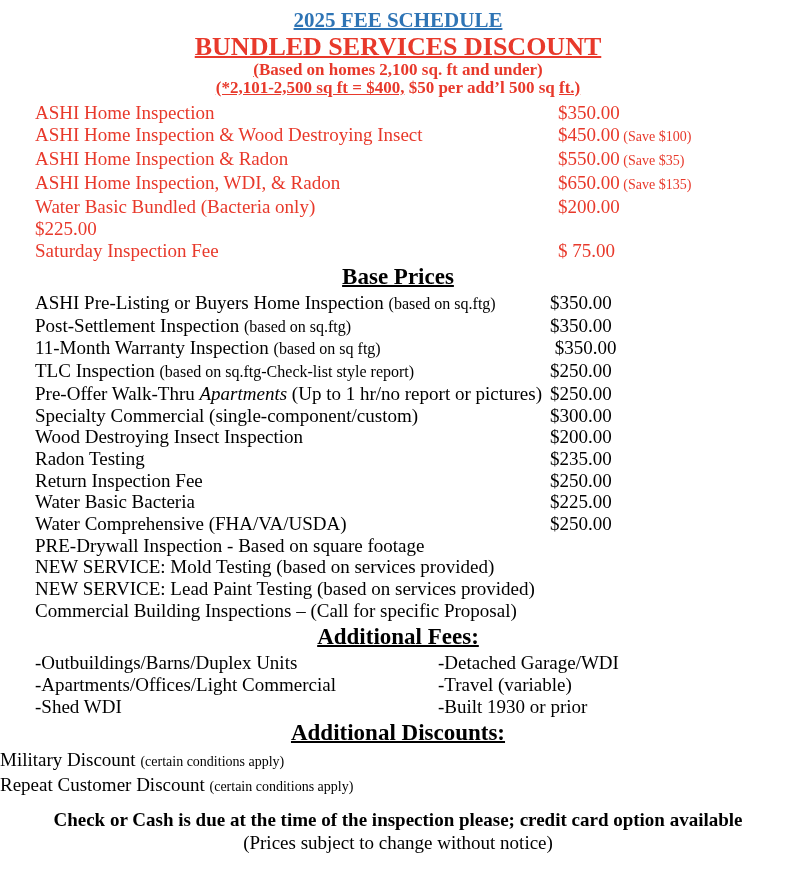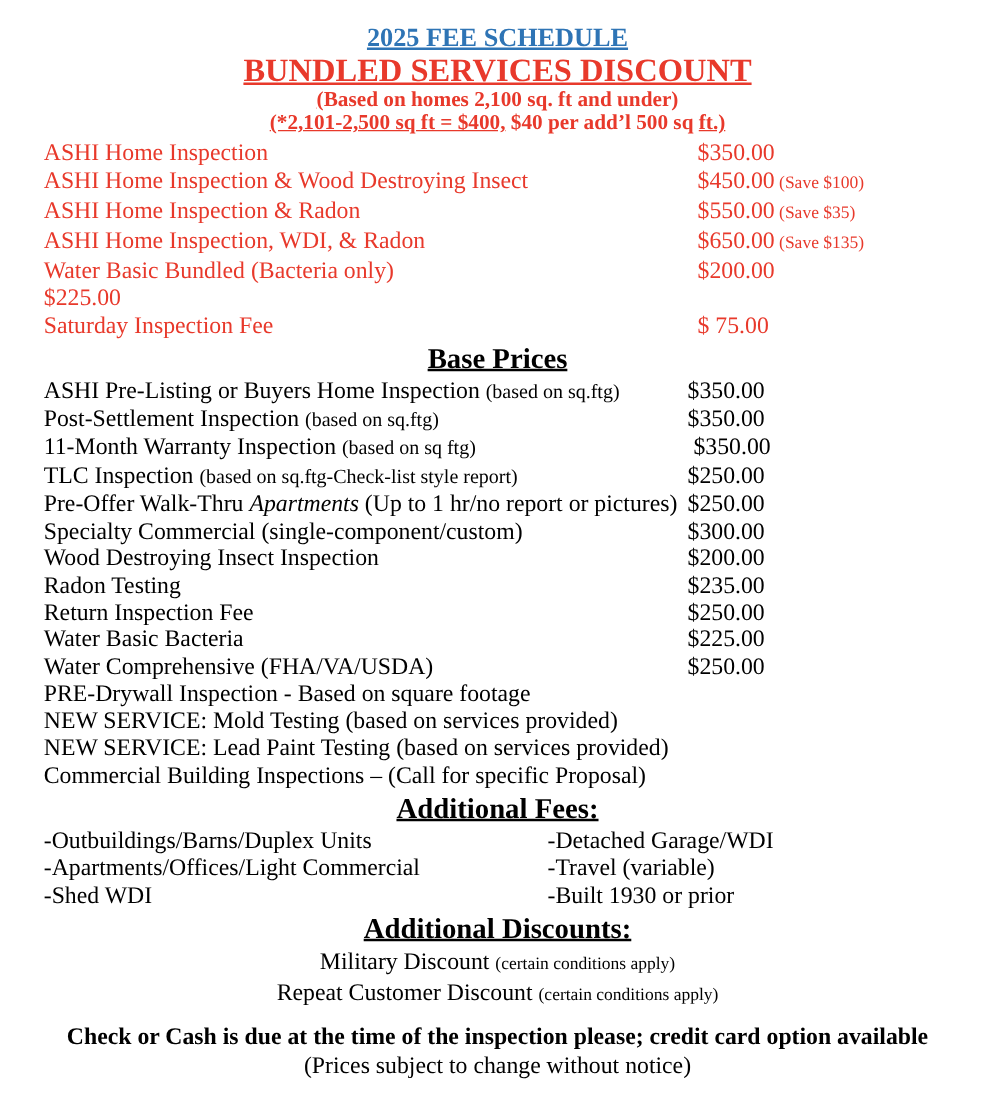--- a/index.html
+++ b/index.html
@@ -8,21 +8,21 @@
     --black:#000000;
   }
   html,body{margin:0;padding:0;background:#ffffff;}
   .page{
     position:relative;
     width:796px;height:878px;
     background:#ffffff;
     font-family:"Liberation Serif","DejaVu Serif",serif;
     color:#000;
     box-sizing:border-box;
-    padding-top:18px;
+    padding-top:8px;
     overflow:hidden;
   }
   .center{text-align:center;}
   .t1{font-size:21px;font-weight:bold;color:var(--blue);line-height:24px;}
   .t1 span{text-decoration:underline;text-decoration-thickness:2px;}
   .t2{font-size:26px;font-weight:bold;color:var(--red);line-height:29px;}
   .t2 span{text-decoration:underline;text-decoration-thickness:2px;}
   .n1,.n2{font-size:17px;font-weight:bold;color:var(--red);line-height:18px;}
   .u{text-decoration:underline;}
   .rows{margin-top:5px;}
@@ -32,41 +32,41 @@
   .red-row{color:var(--red);gap:8px;}
   .save-note{font-size:14px;}
   .sec-h{font-size:23px;font-weight:bold;line-height:26px;text-align:center;margin-top:2px;margin-bottom:2px;}
   .sec-h span{text-decoration:underline;text-decoration-thickness:2px;}
   .blk-rows .price-row{line-height:21.7px;}
   .s{font-size:16px;}
   .i{font-style:italic;}
   .fees-row{display:flex;padding-left:35px;font-size:19px;line-height:22px;}
   .fees-row .fee-left{flex:0 0 403px;width:403px;white-space:nowrap;}
   .fees-row .fee-right{white-space:nowrap;}
-  .disc-row{text-align:center;font-size:19px;line-height:23px;}
+  .disc-row{text-align:left;font-size:19px;line-height:23px;}
   .disc-note{font-size:14px;}
   .bold-line{font-weight:bold;font-size:19px;line-height:23px;text-align:center;margin-top:10px;}
   .italic-line{font-size:19px;line-height:23px;text-align:center;}
 </style>
 </head>
 <body>
 
 <div class="page">
 
   <div class="center t1">
     <span>2025 FEE SCHEDULE</span>
   </div>
 
   <div class="center t2">
     <span>BUNDLED SERVICES DISCOUNT</span>
   </div>
 
   <div class="center n1"><span class="u">(</span><span>Based on homes 2,100 sq. ft and under)</span></div>
 
-  <div class="center n2"><span class="u">(*2,101-2,500 sq ft = $400,</span><span> $40 per add’l  500 sq </span><span class="u">ft.)</span></div>
+  <div class="center n2"><span class="u">(*2,101-2,500 sq ft = $400,</span><span> $50 per add’l  500 sq </span><span class="u">ft.)</span></div>
 
   <div class="rows" id="bundled-list">
       <div class="price-row red-row">
         <span class="svc-name">ASHI Home Inspection</span>
         <span class="svc-price"><span class="price-val">$350.00</span></span>
       </div>
       <div class="price-row red-row">
         <span class="svc-name">ASHI Home Inspection &amp; Wood Destroying Insect</span>
         <span class="svc-price"><span class="price-val">$450.00</span><span class="save-note"> (Save $100)</span></span>
       </div>

